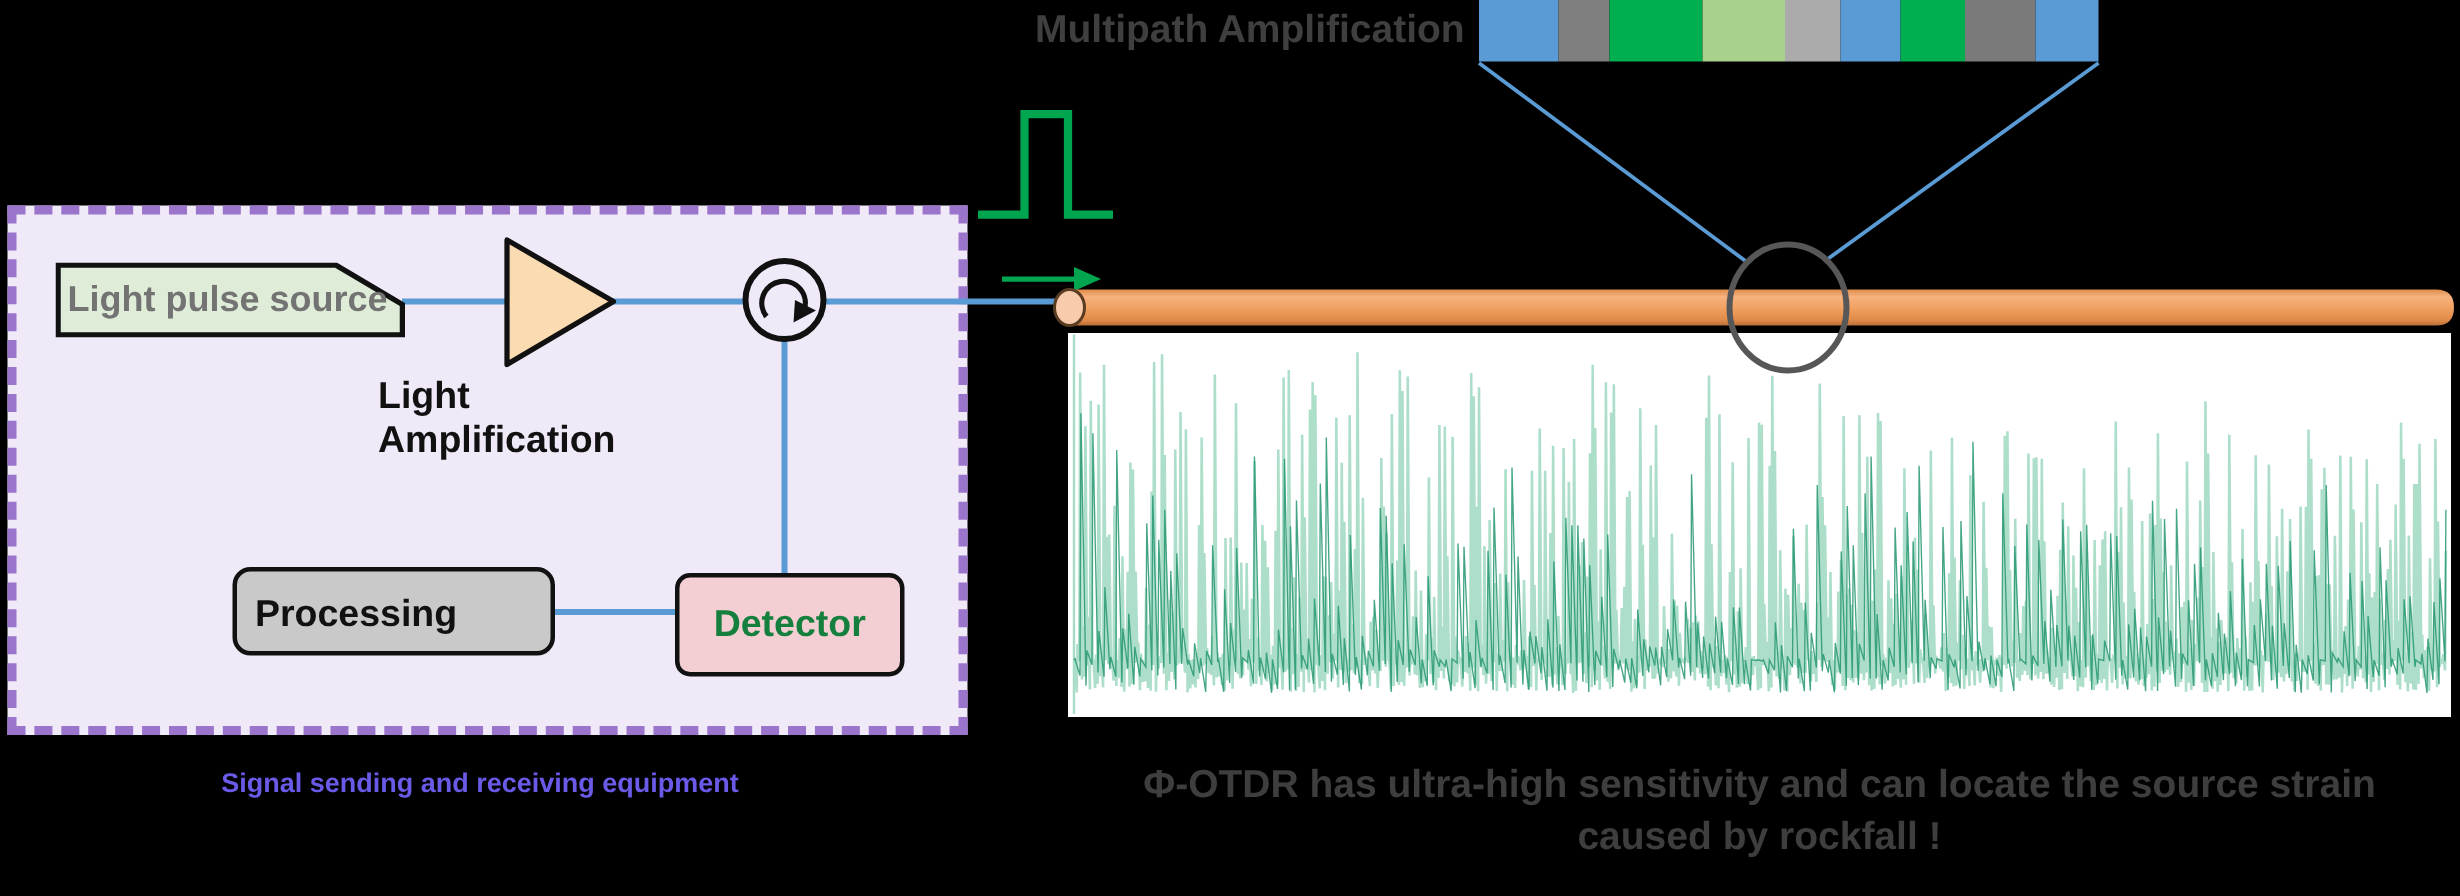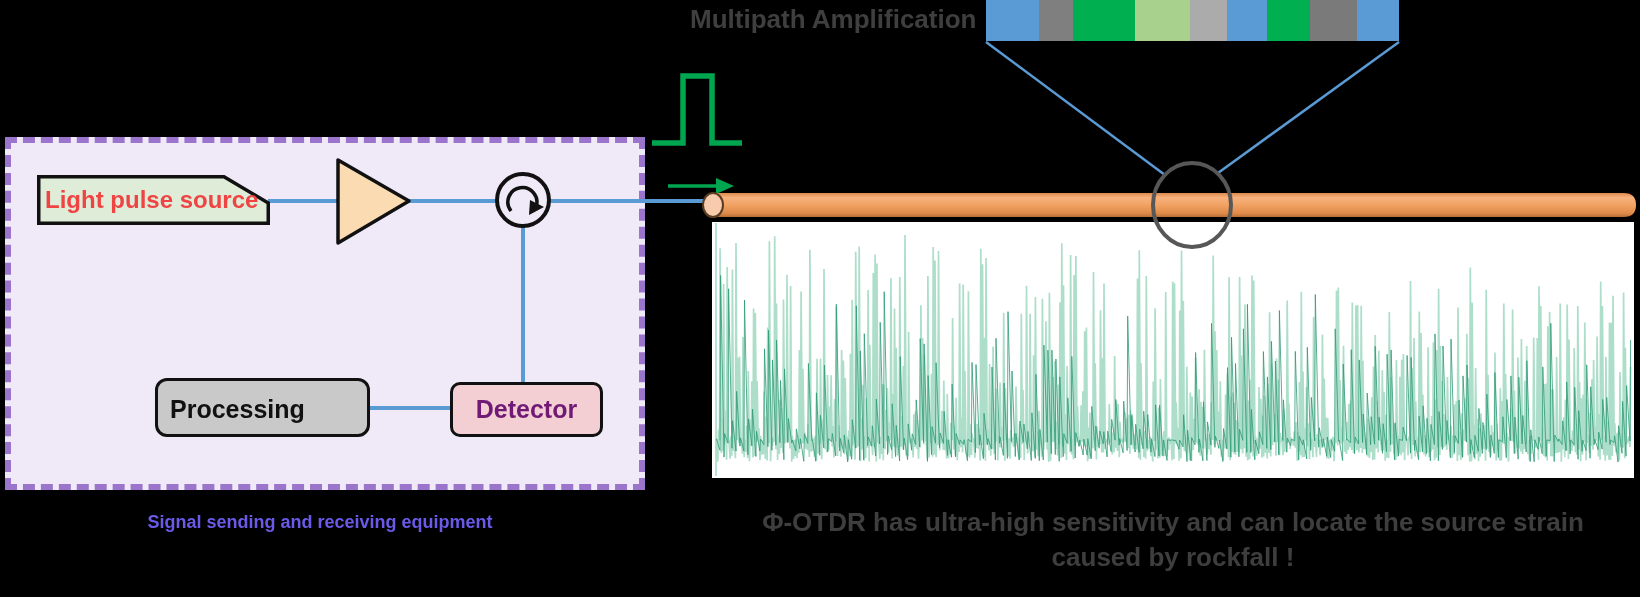--- a/index.html
+++ b/index.html
@@ -8,33 +8,33 @@
   .abs{position:absolute;}
 
   
   .equip-box{left:5px;top:137px;width:628px;height:341px;background:#efe9f8;
              border:6px dashed #9b74cb;}
 
   
   .src-box{left:37px;top:175px;width:233px;height:50px;}
   .src-border{position:absolute;inset:0;fill:#dfedd8;stroke:#111;stroke-width:3.5;}
   .src-label{position:absolute;left:8px;top:0;height:50px;display:flex;align-items:center;
-             font-size:24px;font-weight:bold;color:#ef4444;white-space:nowrap;}
+             font-size:24px;font-weight:bold;color:#737373;white-space:nowrap;}
 
   .node-label{color:#111;font-weight:bold;font-size:25px;line-height:29px;}
   .amp-label{left:252px;top:250px;}
 
   .dp-box{left:155px;top:378px;width:215px;height:59px;background:#c9c9c9;
           border:3.5px solid #111;border-radius:12px;box-sizing:border-box;}
   .dp-label{left:170px;top:390px;line-height:38px;}
 
-  .det-box{left:450px;top:382px;width:153px;height:55px;background:#f3cfd4;
+  .det-box{left:450px;top:382px;width:153px;height:69px;background:#f3cfd4;
            border:3.5px solid #111;border-radius:10px;box-sizing:border-box;
            display:flex;align-items:center;justify-content:center;
-           font-size:25px;font-weight:bold;color:#701a75;}
+           font-size:25px;font-weight:bold;color:#15803d;}
 
   .purple-caption{left:0;top:512px;width:640px;text-align:center;
                   color:#6a5ae8;font-weight:bold;font-size:18px;}
 
   .multipath-label{left:690px;top:4px;color:#3f3f3f;font-weight:600;font-size:26px;}
 
   .bar{left:986px;top:0;width:413px;height:41px;display:flex;}
   .bar>div{height:100%;}
 
   .gray-caption{left:712px;top:505px;width:922px;text-align:center;color:#3e3e3e;
@@ -90,20 +90,24 @@
     <ellipse cx="1192" cy="205" rx="39" ry="42" fill="none" stroke="#575757" stroke-width="4"></ellipse>
   </svg>
 
   <div class="abs src-box">
     <svg class="src-border" width="233" height="50" viewBox="0 0 233 50">
       <polygon points="1.75,1.75 187,1.75 231.25,28 231.25,48.25 1.75,48.25"></polygon>
     </svg>
     <div class="src-label">Light pulse source</div>
   </div>
 
+  <div class="abs node-label amp-label">
+    <div>Light</div>
+    <div>Amplification</div>
+  </div>
 
   <div class="abs dp-box"></div>
   <div class="abs node-label dp-label">
     <div>Processing</div>
   </div>
 
   <div class="abs det-box">
     <span>Detector</span>
   </div>
 

